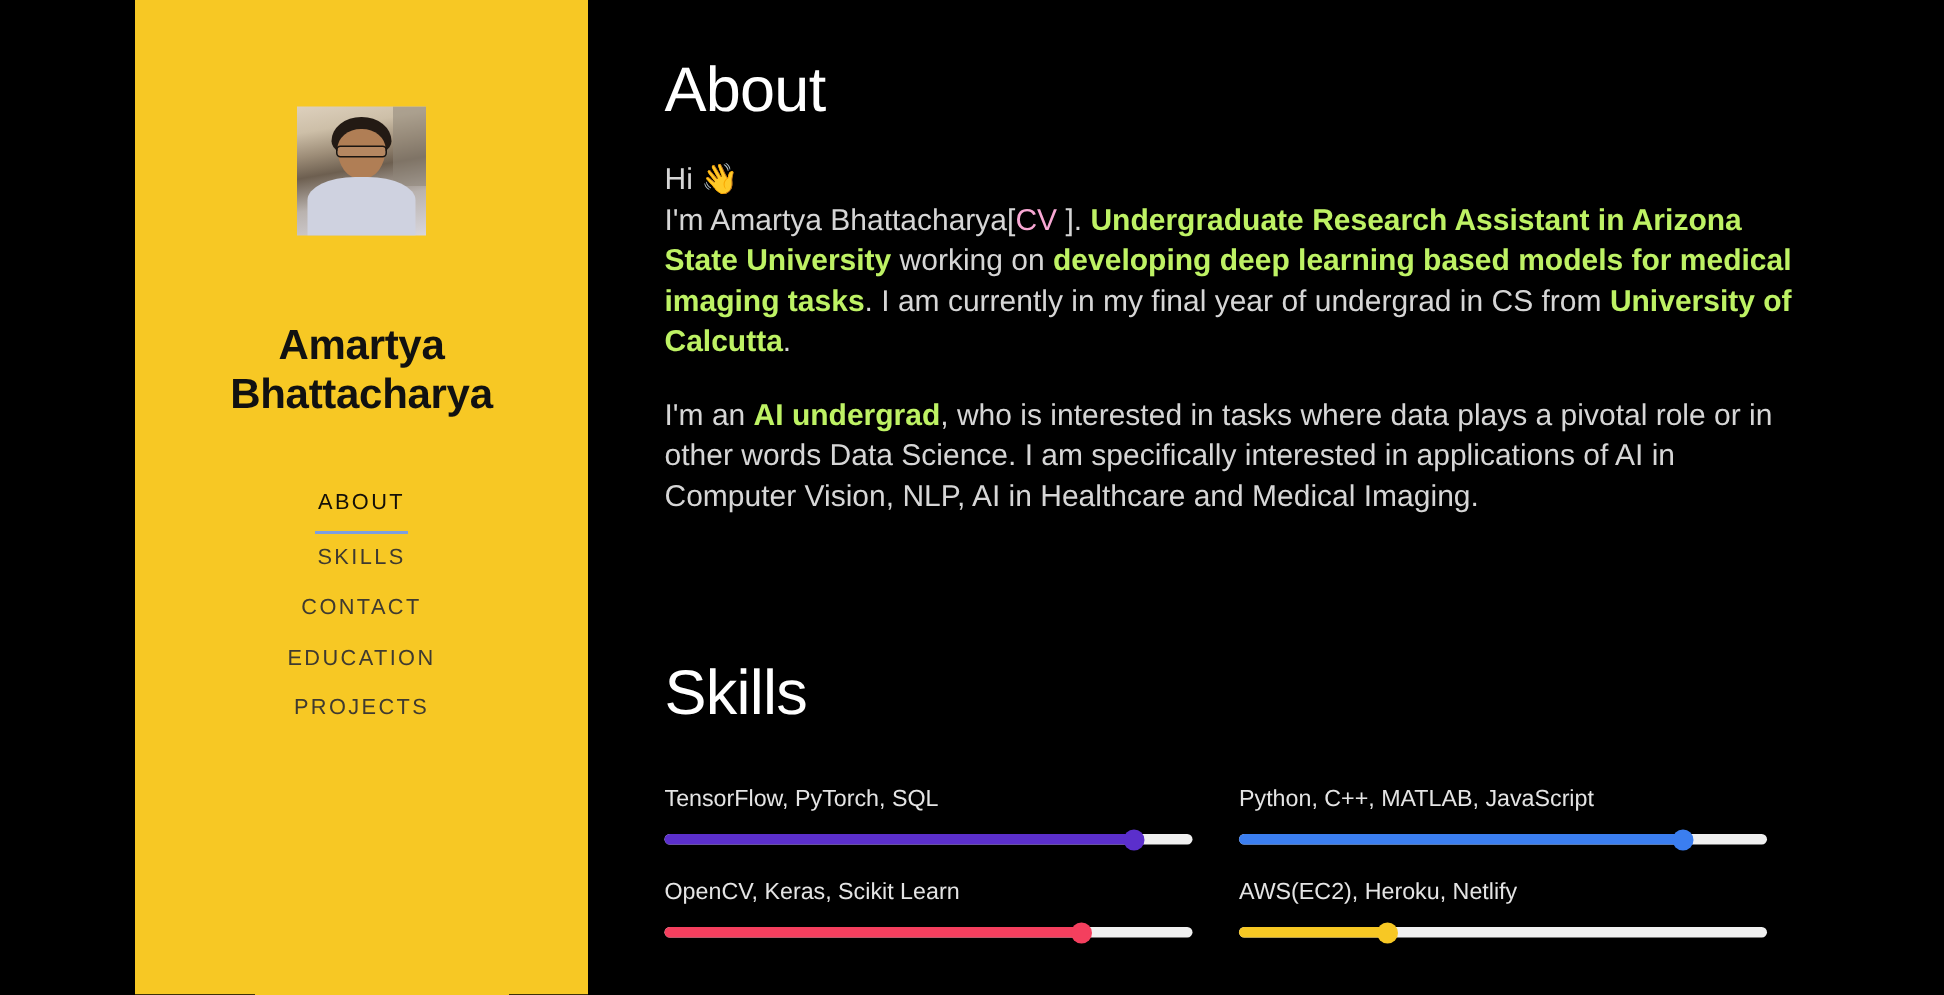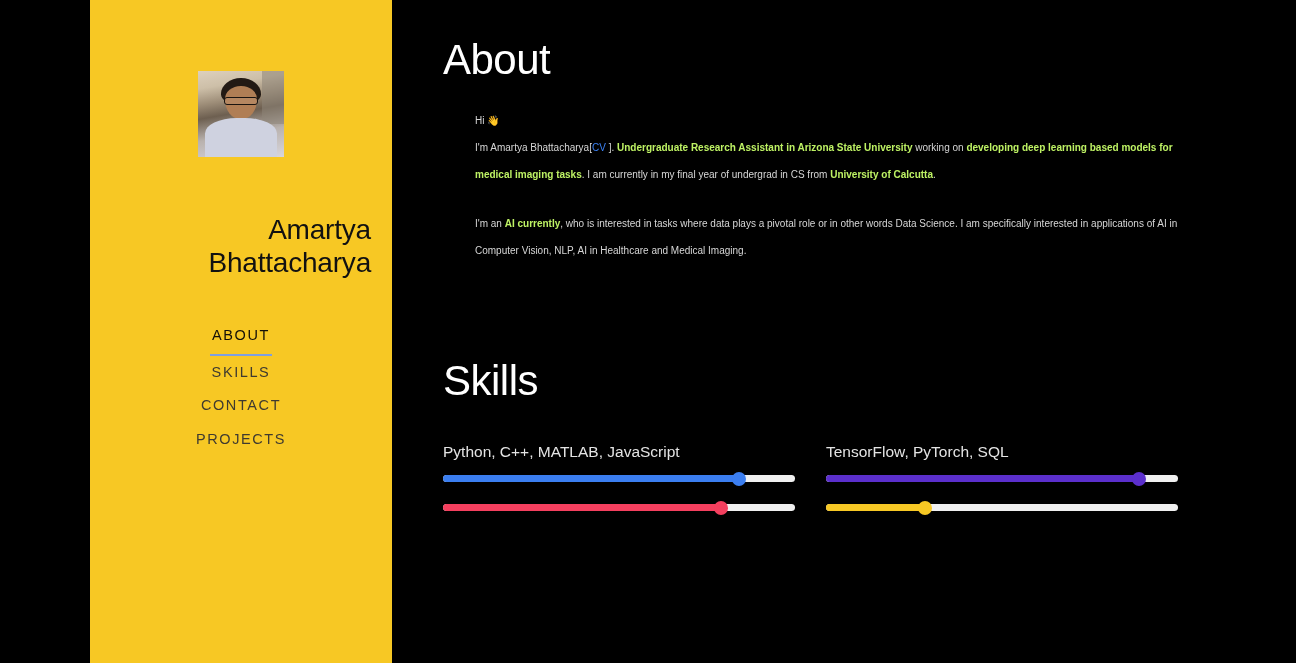--- a/index.html
+++ b/index.html
@@ -82,24 +82,24 @@
     position: absolute;
     right: 0; top: 0;
     width: 26%; height: 62%;
     background: #8e8578;
     opacity: .55;
   }
 
   .name {
     margin-top: 56px;
     width: 260px;
-    text-align: right;
+    text-align: center;
     color: #111111;
     font-size: 28px;
-    font-weight: 400;
+    font-weight: 700;
     line-height: 33px;
     letter-spacing: -0.2px;
   }
 
   .nav {
     margin-top: 40px;
     width: 100%;
     display: flex;
     flex-direction: column;
     align-items: center;
@@ -133,30 +133,29 @@
   h1.section-title {
     color: #ffffff;
     font-size: 42px;
     font-weight: 400;
     line-height: 50px;
     letter-spacing: -0.5px;
   }
 
   .body-text {
     color: #d6d6d6;
-    font-size: 10px;
+    font-size: 20px;
     line-height: 27px;
     max-width: 752px;
-    margin-left: 32px;
   }
   .para { margin-top: 14px; }
   .para.tight { margin-top: 0; }
   .body-text b { color: #bef264; font-weight: 700; }
   .body-text a.cv-link {
-    color: #3b82f6;
+    color: #f9a8d4;
     text-decoration: none;
     cursor: pointer;
   }
 
   .about-block { margin-top: 22px; }
   .para-gap { margin-top: 22px; }
 
   h1.skills-title { margin-top: 92px; }
 
   
@@ -217,68 +216,71 @@
       <div class="glasses"></div>
       <div class="shirt"></div>
     </div>
 
     <div class="name">Amartya Bhattacharya</div>
 
     <nav class="nav">
       <a class="nav-item active" href="#">ABOUT</a>
       <a class="nav-item" href="#">SKILLS</a>
       <a class="nav-item" href="#">CONTACT</a>
+      <a class="nav-item" href="#">EDUCATION</a>
       <a class="nav-item" href="#">PROJECTS</a>
     </nav>
 
   </aside>
 
   <main class="main">
 
     <h1 class="section-title">About</h1>
 
     <div class="about-block body-text">
 
       <div class="para tight">Hi 👋</div>
 
       <div class="para tight"><span>I'm Amartya Bhattacharya[</span><a class="cv-link" href="#">CV</a><span> ]. </span><b>Undergraduate Research Assistant in Arizona State University</b><span> working on </span><b>developing deep learning based models for medical imaging tasks</b><span>. I am currently in my final year of undergrad in CS from </span><b>University of Calcutta</b><span>.</span></div>
 
-      <div class="para para-gap"><span>I'm an </span><b>AI currently</b><span>, who is interested in tasks where data plays a pivotal role or in other words Data Science. I am specifically interested in applications of AI in Computer Vision, NLP, AI in Healthcare and Medical Imaging.</span></div>
+      <div class="para para-gap"><span>I'm an </span><b>AI undergrad</b><span>, who is interested in tasks where data plays a pivotal role or in other words Data Science. I am specifically interested in applications of AI in Computer Vision, NLP, AI in Healthcare and Medical Imaging.</span></div>
 
 
     </div>
 
     <h1 class="section-title skills-title">Skills</h1>
 
     <div class="skills-grid">
+
+      <div class="skill">
+        <div class="skill-label">TensorFlow, PyTorch, SQL</div>
+        <div class="slider" style="background: rgb(240, 240, 240);">
+          <div class="fill" style="width: 89%; background: rgb(91, 47, 204);"></div>
+          <div class="thumb" style="left: 89%; background: rgb(91, 47, 204);"></div>
+        </div>
+      </div>
 
       <div class="skill">
         <div class="skill-label">Python, C++, MATLAB, JavaScript</div>
         <div class="slider" style="background: rgb(240, 240, 240);">
           <div class="fill" style="width: 84%; background: rgb(59, 126, 240);"></div>
           <div class="thumb" style="left: 84%; background: rgb(59, 126, 240);"></div>
         </div>
       </div>
 
       <div class="skill">
-        <div class="skill-label">TensorFlow, PyTorch, SQL</div>
-        <div class="slider" style="background: rgb(240, 240, 240);">
-          <div class="fill" style="width: 89%; background: rgb(91, 47, 204);"></div>
-          <div class="thumb" style="left: 89%; background: rgb(91, 47, 204);"></div>
-        </div>
-      </div>
-
-      <div class="skill">
+        <div class="skill-label">OpenCV, Keras, Scikit Learn</div>
         <div class="slider" style="background: rgb(240, 240, 240);">
           <div class="fill" style="width: 79%; background: rgb(244, 63, 94);"></div>
           <div class="thumb" style="left: 79%; background: rgb(244, 63, 94);"></div>
         </div>
       </div>
 
       <div class="skill">
+        <div class="skill-label">AWS(EC2), Heroku, Netlify</div>
         <div class="slider" style="background: rgb(240, 240, 240);">
           <div class="fill" style="width: 28%; background: rgb(247, 200, 36);"></div>
           <div class="thumb" style="left: 28%; background: rgb(247, 200, 36);"></div>
         </div>
       </div>
 
     </div>
 
   </main>
 

